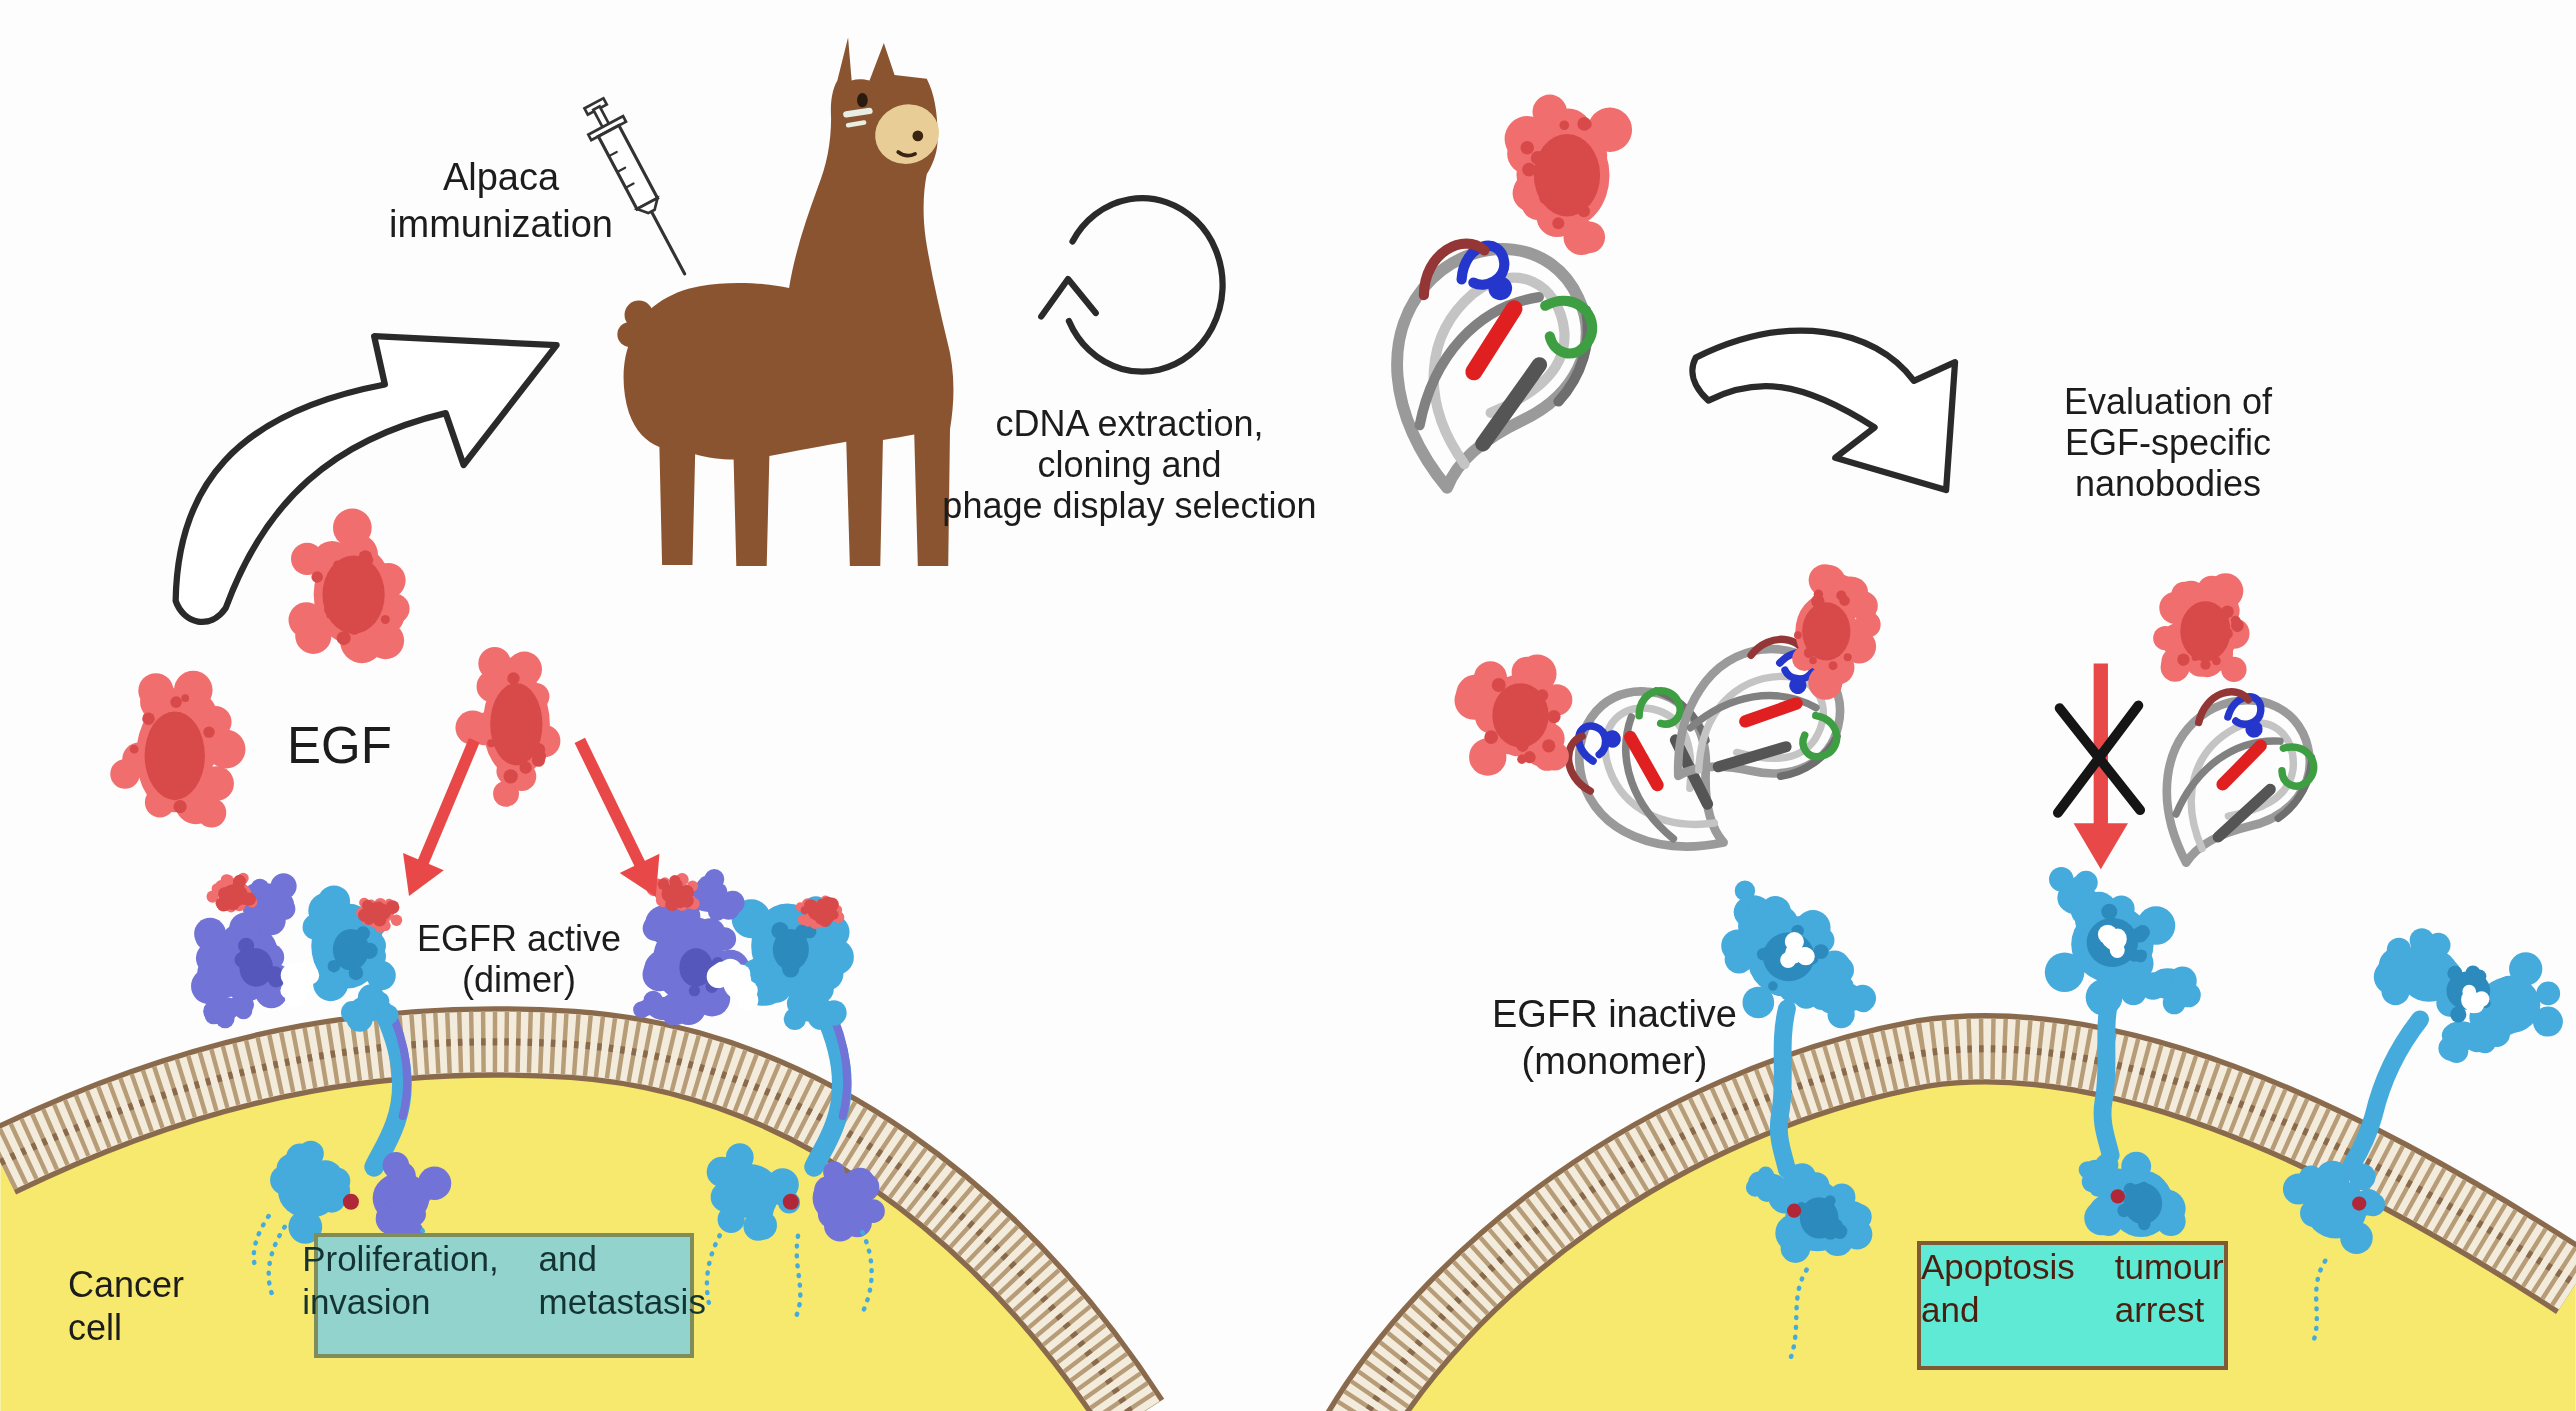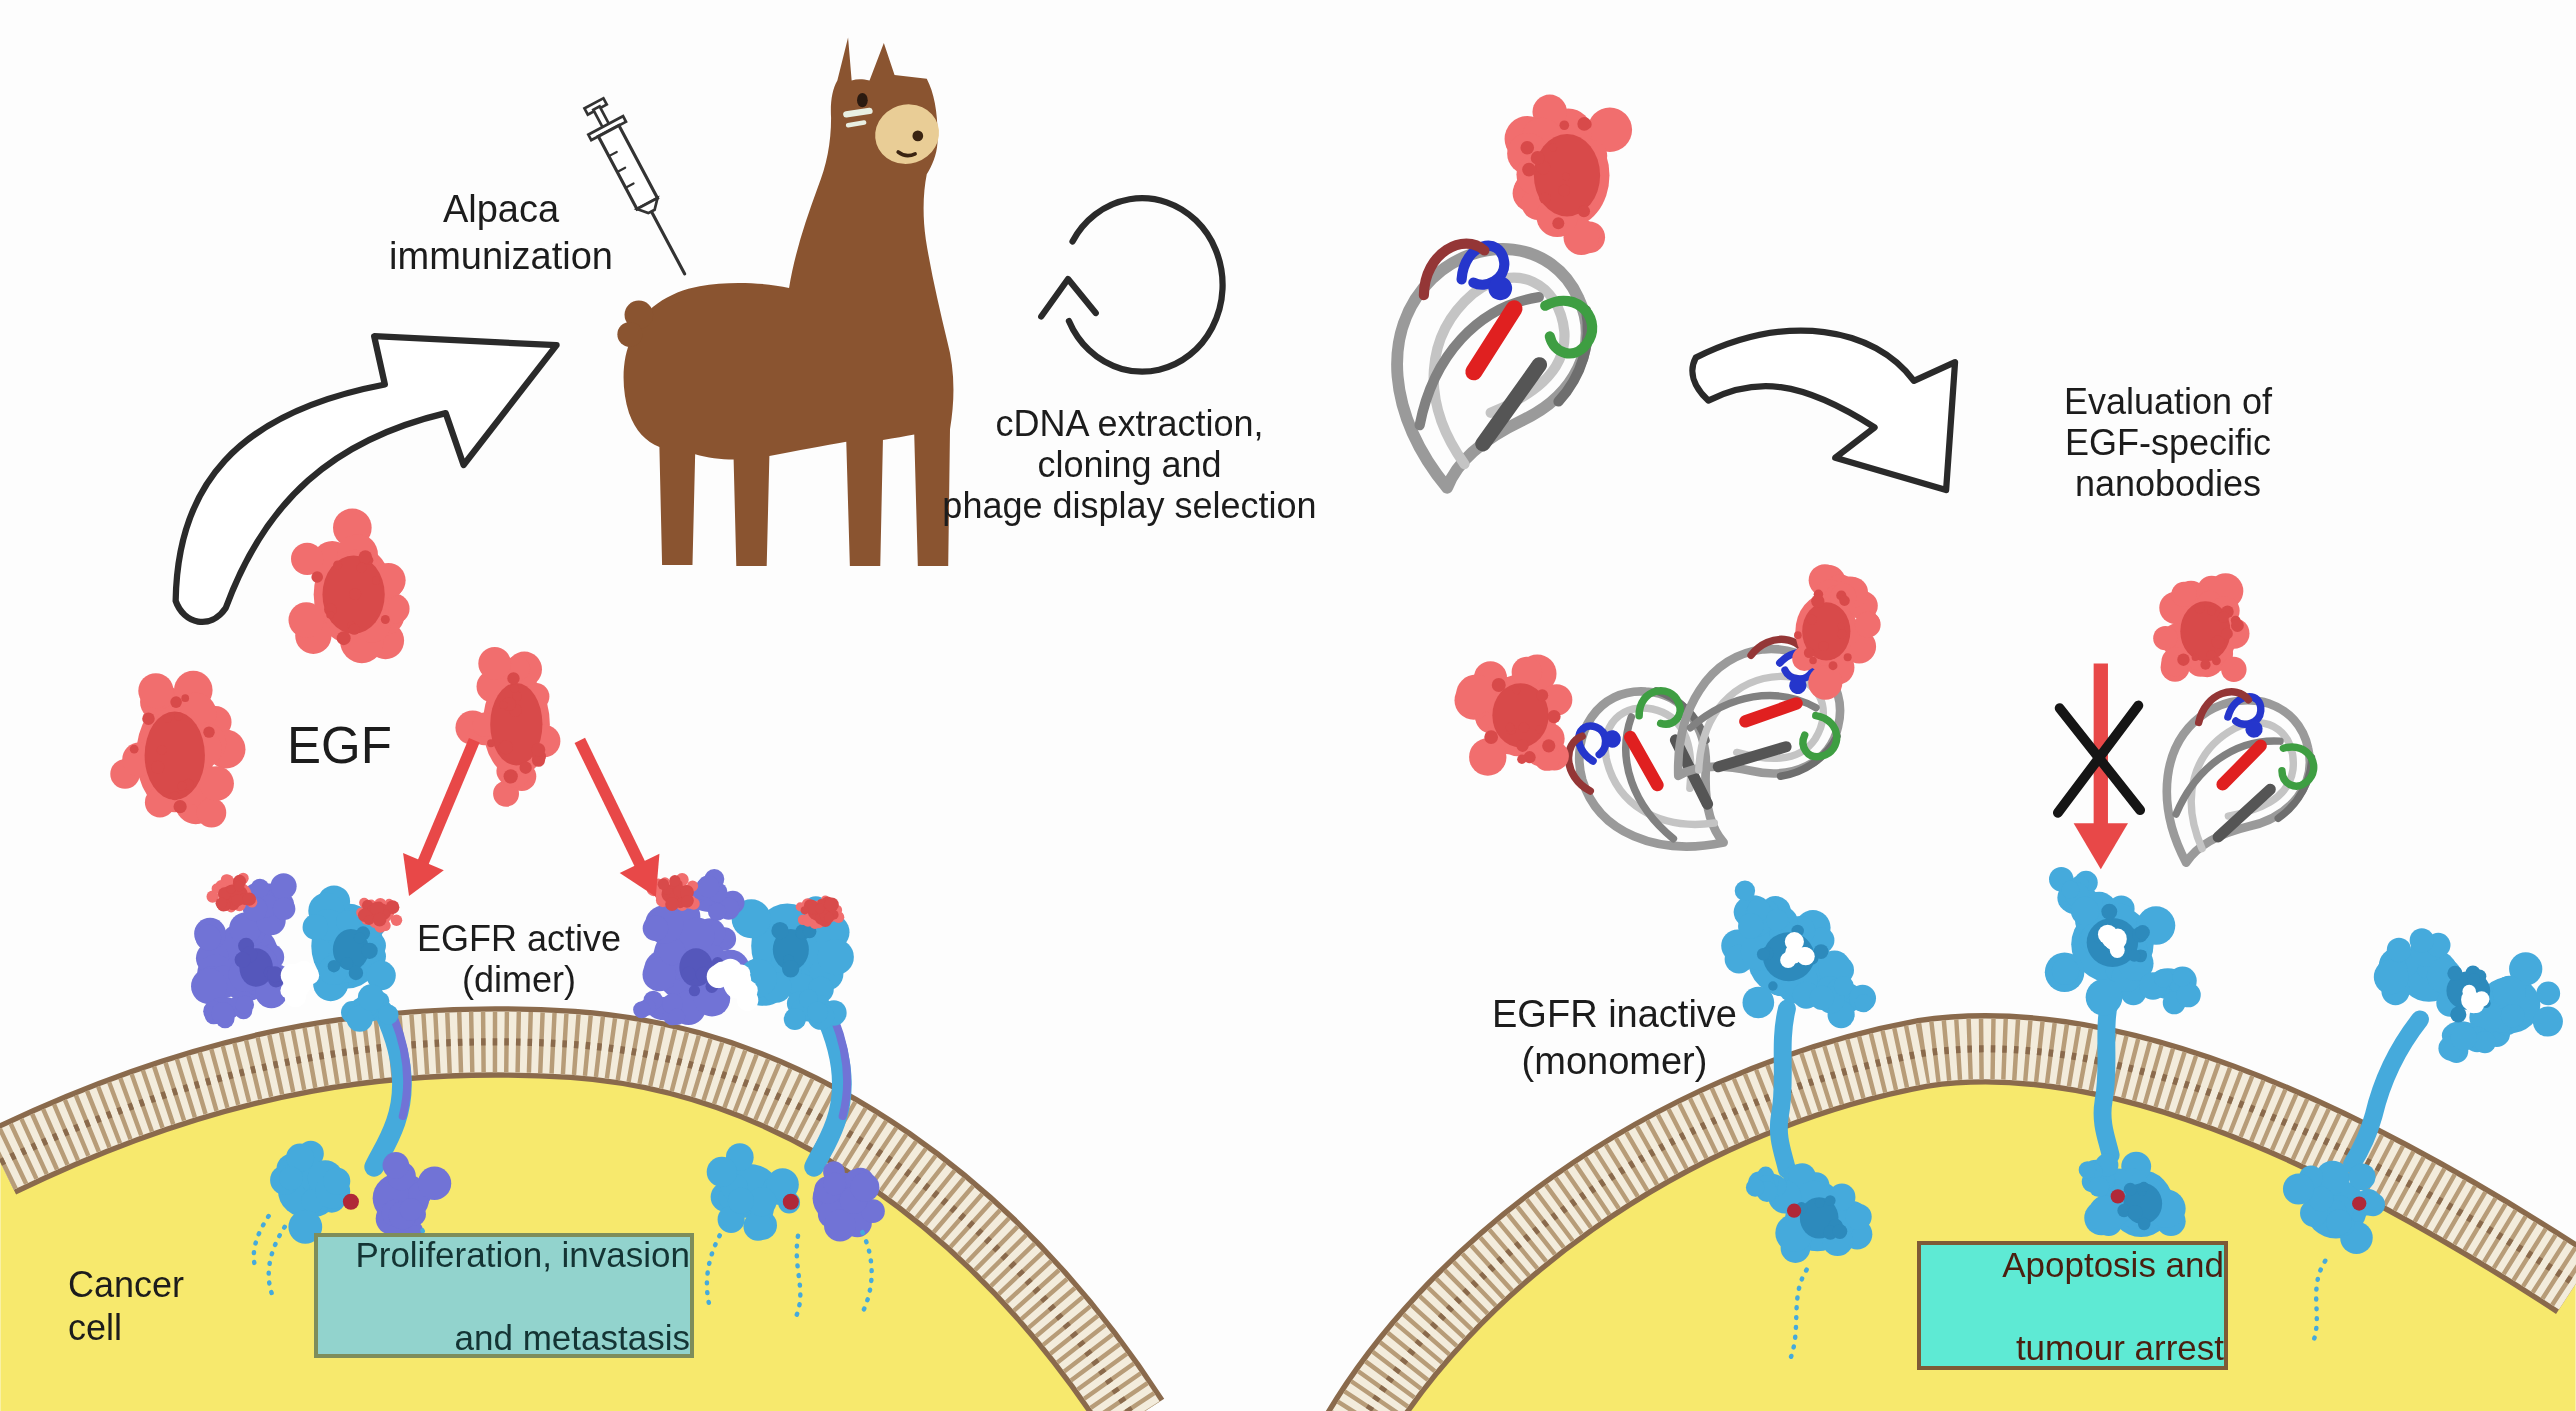--- a/index.html
+++ b/index.html
@@ -1,22 +1,22 @@
 <!DOCTYPE html>
 <html style="font-size:14.3px"><head>
 <meta charset="utf-8">
 <style>
   html,body{margin:0;padding:0;background:#fff;}
   .stage{position:relative;width:2576px;height:1411px;overflow:hidden;
          font-family:"Liberation Sans","DejaVu Sans",sans-serif;background:#fdfdfd;}
   #canvas{position:absolute;left:0;top:0;}
   .lbl{position:absolute;color:#1c1c1c;text-align:center;}
   .lbl div{white-space:nowrap;}
-  .outcome-box{position:absolute;display:flex;flex-direction:column;justify-content:center;
-               align-items:flex-end;border:4.5px solid #555;box-sizing:border-box;gap:40px;}
+  .outcome-box{position:absolute;display:flex;flex-direction:row;justify-content:center;
+               align-items:flex-start;border:4.5px solid #555;box-sizing:border-box;gap:40px;}
 </style>
 </head>
 <body>
 
 <div class="stage">
   <svg id="canvas" width="2576" height="1411" viewBox="0 0 2880 1578">
       <g>
         <g>
           <path d="M 0,1300 C 250,1178 450,1156 640,1168 C 900,1186 1120,1358 1268,1586 L 1268,1700 L 0,1700 Z" fill="#f7e96d"></path>
           <g>
@@ -1020,21 +1020,21 @@
           <path d="M 2349,742 L 2349,931.04" fill="none" stroke="#e84848" stroke-width="16" stroke-linecap="butt" stroke-linejoin="round"></path>
           <polygon points="2349,972 2318.6,920.8 2379.4,920.8" fill="#e84848"></polygon>
         </g>
         <g>
           <path d="M 2303,792 L 2393,906" fill="none" stroke="#151515" stroke-width="11" stroke-linecap="round" stroke-linejoin="round"></path>
           <path d="M 2391,789 L 2301,909" fill="none" stroke="#151515" stroke-width="11" stroke-linecap="round" stroke-linejoin="round"></path>
         </g>
       </g>
     </svg>
 
-  <div class="lbl" style="left:358px;top:154px;width:286px;font-size:38px;line-height:47px;margin-top:32px;">
+  <div class="lbl" style="left:358px;top:154px;width:286px;font-size:38px;line-height:47px;">
     <div>Alpaca</div>
     <div>immunization</div>
   </div>
 
   <div class="lbl" style="left:926px;top:403px;width:407px;font-size:36px;line-height:41px;">
     <div>cDNA extraction,</div>
     <div>cloning and</div>
     <div>phage display selection</div>
   </div>
 

